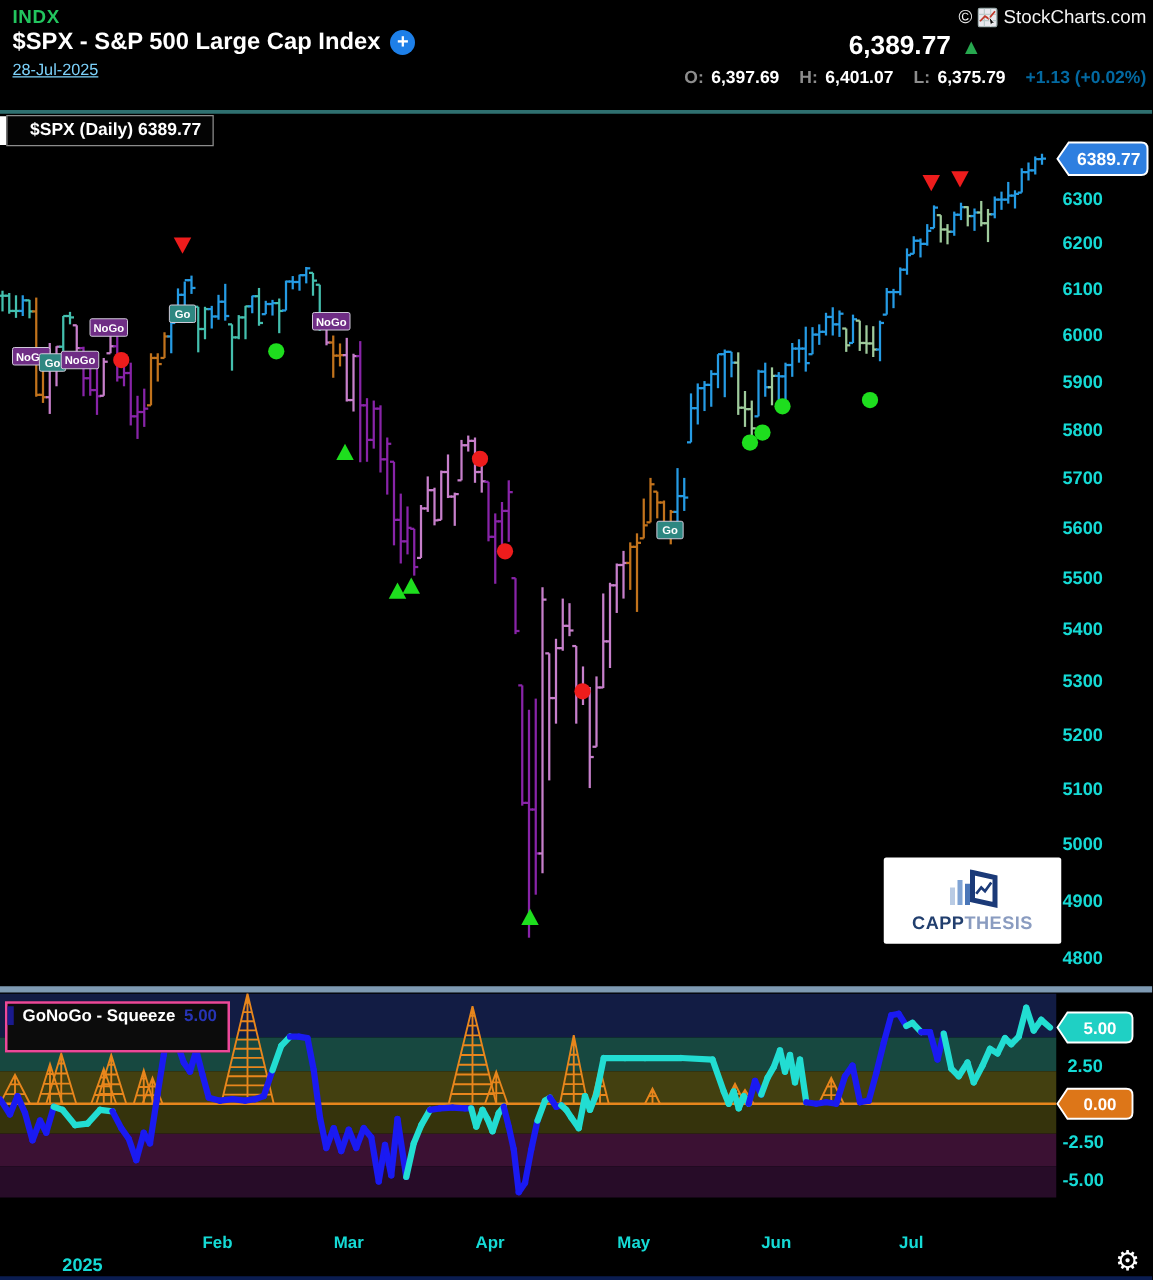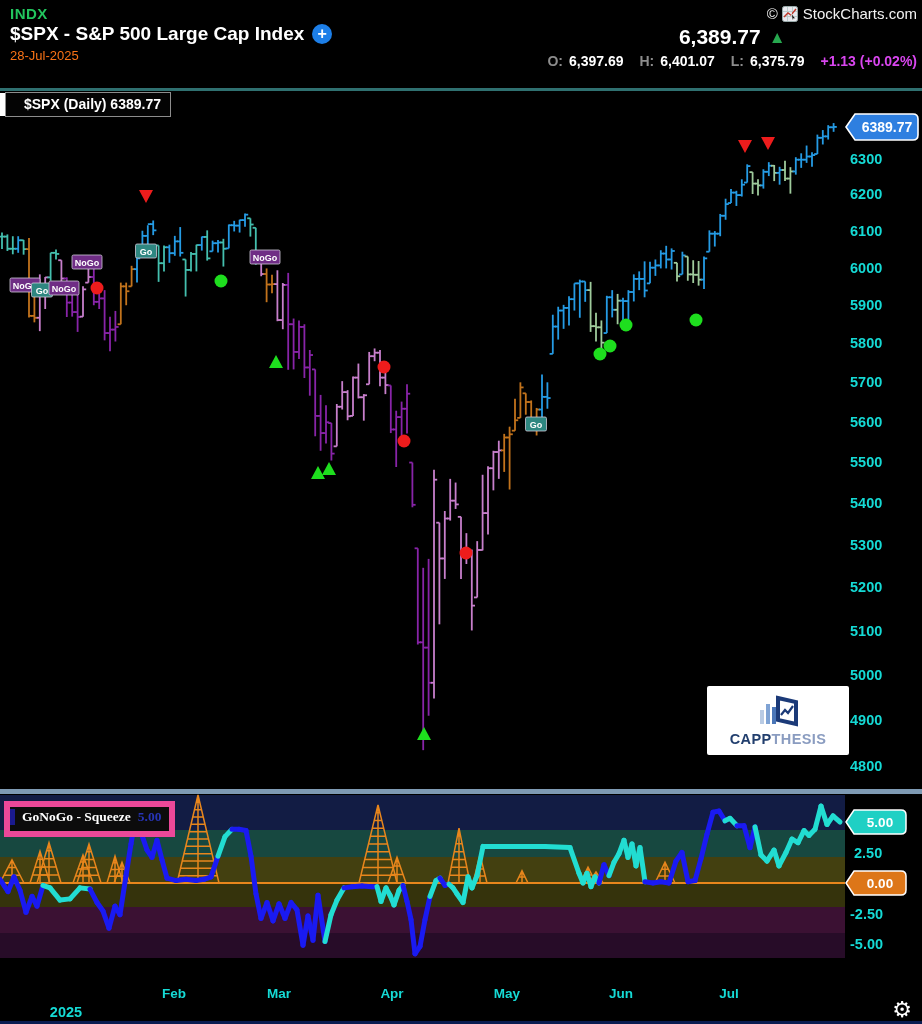--- a/index.html
+++ b/index.html
@@ -5,38 +5,38 @@
   html,body{margin:0;padding:0;background:#000;}
   #stage{position:relative;width:922px;height:1024px;background:#000;overflow:hidden;
          font-family:"Liberation Sans","DejaVu Sans",sans-serif;}
   #chart-svg{position:absolute;left:0;top:0;}
   .hdr-left{position:absolute;left:10px;top:5px;z-index:5;}
   .hdr-exchange{font-size:15px;font-weight:bold;color:#22c55e;letter-spacing:.5px;}
   .hdr-title-row{display:flex;align-items:center;gap:8px;margin-top:1px;}
   .hdr-title{font-size:19px;font-weight:bold;color:#ffffff;}
   .plus-icon{width:20px;height:20px;border-radius:50%;background:#1d7fe8;color:#fff;
              display:flex;align-items:center;justify-content:center;font-size:16px;font-weight:bold;line-height:1;}
-  .hdr-date{font-size:13px;color:#f97316;margin-top:3px;}
+  .hdr-date{font-size:13px;color:#7dd3fc;margin-top:3px;text-decoration:underline;}
   .hdr-right{position:absolute;right:5px;top:5px;text-align:right;z-index:5;}
   .brand-row{display:flex;align-items:center;justify-content:flex-end;gap:4px;color:#f2f2f2;font-size:15px;}
   .sc-icon{width:17px;height:16px;display:inline-block;}
   .price-row{display:flex;align-items:center;justify-content:center;gap:8px;margin-top:3px;}
   .last-price{font-size:21px;font-weight:bold;color:#ffffff;}
   .up-arrow{color:#27a84f;font-size:17px;line-height:1;}
   .ohlc-row{display:flex;align-items:center;justify-content:flex-end;gap:6px;margin-top:4px;
             font-size:14px;font-weight:bold;}
   .ohlc-lab{color:#8d8d8d;}
   .ohlc-val{color:#ffffff;margin-right:10px;}
-  .chg{color:#d946ef;}
+  .chg{color:#0369a1;}
   .legend-tick{position:absolute;left:0px;top:93px;width:5px;height:23px;background:#ffffff;z-index:5;}
   .legend-box{position:absolute;left:5px;top:92px;background:#040404;border:1px solid #8d8d8d;
               padding:2px 9px 3px 18px;z-index:5;}
   .legend-text{font-size:14px;font-weight:bold;color:#ffffff;white-space:nowrap;}
-  .sq-label-box{position:absolute;left:4px;top:801px;background:#0c0c0c;border:6px solid #ec4899;
-                display:flex;align-items:center;z-index:6;padding:2px 8px 6px 0;font-family:Liberation Serif, serif;}
+  .sq-label-box{position:absolute;left:4px;top:801px;background:#0c0c0c;border:2px solid #ec4899;
+                display:flex;align-items:center;z-index:6;padding:2px 8px 20px 0;}
   .sq-accent{width:5px;align-self:stretch;background:#1a1a8e;margin-right:7px;}
   .sq-title{font-size:13.5px;font-weight:bold;color:#ffffff;white-space:nowrap;}
   .sq-value{font-size:13.5px;font-weight:bold;color:#2734b5;margin-left:7px;}
   .watermark{position:absolute;left:707px;top:686px;width:142px;height:69px;background:#ffffff;
              border-radius:2px;z-index:4;display:flex;flex-direction:column;align-items:center;justify-content:center;}
   .wm-text{font-size:14.5px;font-weight:bold;letter-spacing:.4px;margin-top:1px;}
   .wm-capp{color:#223f6e;}
   .wm-thesis{color:#8a9cc0;font-weight:bold;}
   .gear-btn{position:absolute;right:4px;bottom:2px;color:#ffffff;font-size:22px;line-height:1;
             background:none;border:none;cursor:pointer;z-index:6;font-family:"DejaVu Sans",sans-serif;}

